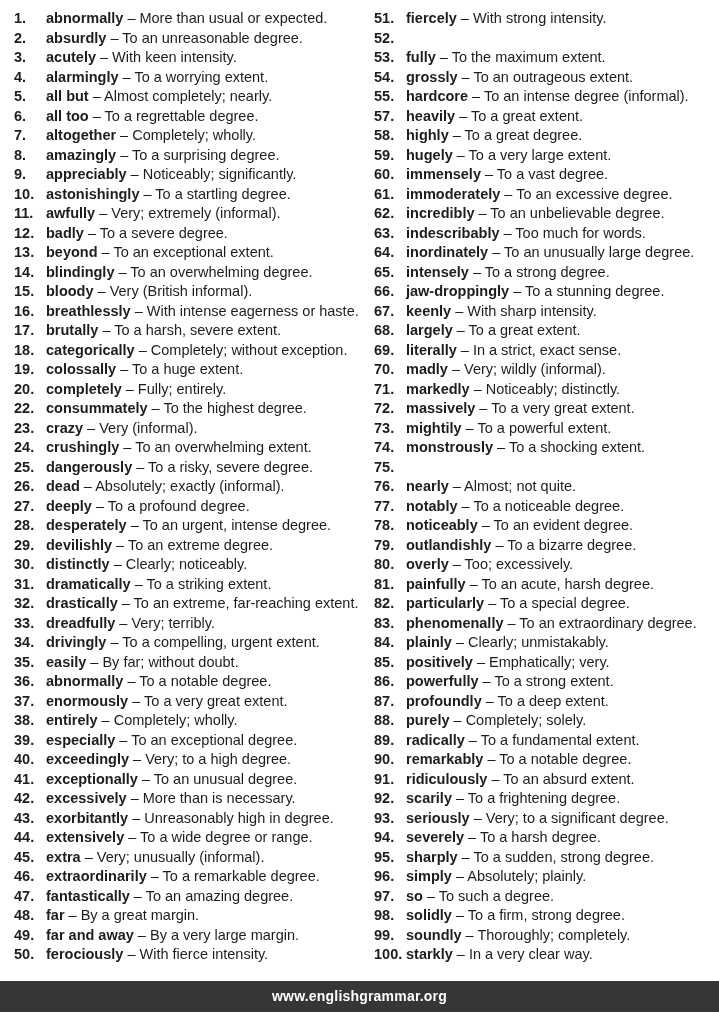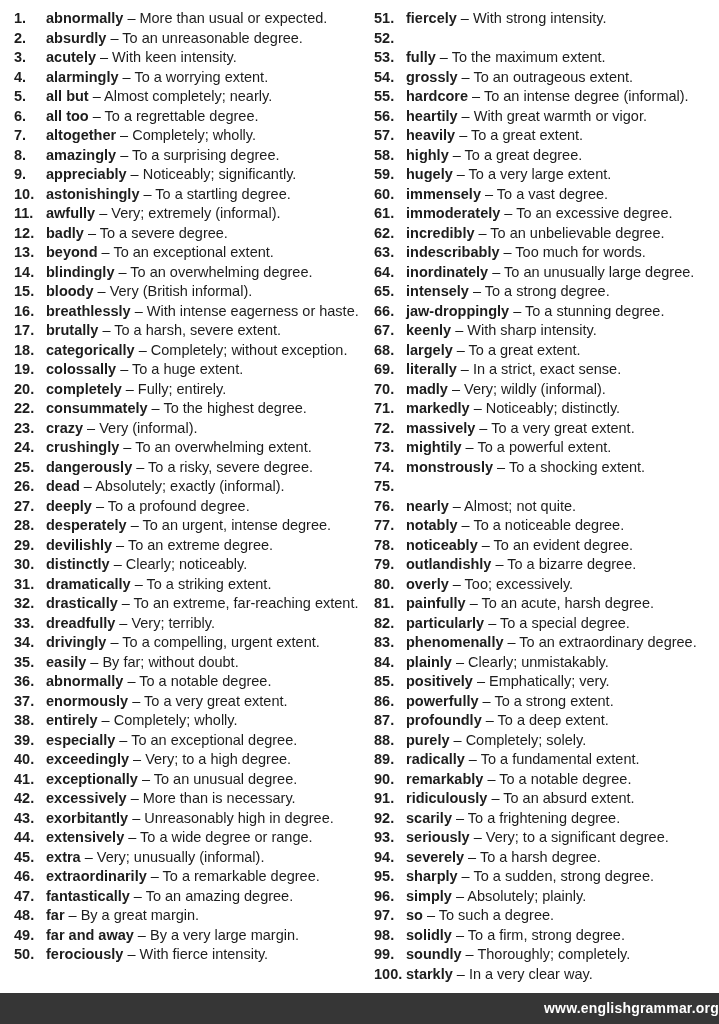--- a/index.html
+++ b/index.html
@@ -26,25 +26,25 @@
     white-space: nowrap;
   }
   .num {
     width: 32px;
     flex-shrink: 0;
     font-weight: bold;
   }
   .text b { font-weight: bold; }
   .footer {
     position: absolute;
-    left: 0; right: 0; bottom: 0;
+    left: 0; right: 0; bottom: 12px;
     height: 31px;
     background: #363636;
     color: #ffffff;
-    text-align: right;
+    text-align: center;
     font-weight: bold;
     font-size: 14px;
     line-height: 31px;
     letter-spacing: 0.2px;
   }
 </style>
 </head>
 <body>
 
 <div class="page">
@@ -261,24 +261,20 @@
         </div>
         <div class="row">
           <span class="num">54.</span>
           <span class="text"><b>grossly</b> – To an outrageous extent.</span>
         </div>
         <div class="row">
           <span class="num">55.</span>
           <span class="text"><b>hardcore</b> – To an intense degree (informal).</span>
         </div>
         <div class="row">
-          <span class="num">56.</span>
-          <span class="text"><b>heartily</b> – With great warmth or vigor.</span>
-        </div>
-        <div class="row">
           <span class="num">57.</span>
           <span class="text"><b>heavily</b> – To a great extent.</span>
         </div>
         <div class="row">
           <span class="num">58.</span>
           <span class="text"><b>highly</b> – To a great degree.</span>
         </div>
         <div class="row">
           <span class="num">59.</span>
           <span class="text"><b>hugely</b> – To a very large extent.</span>

